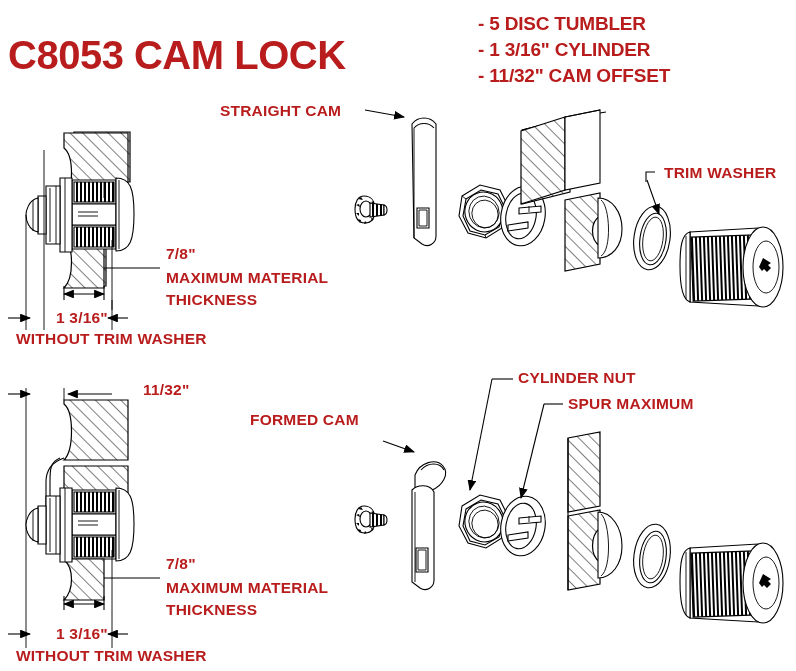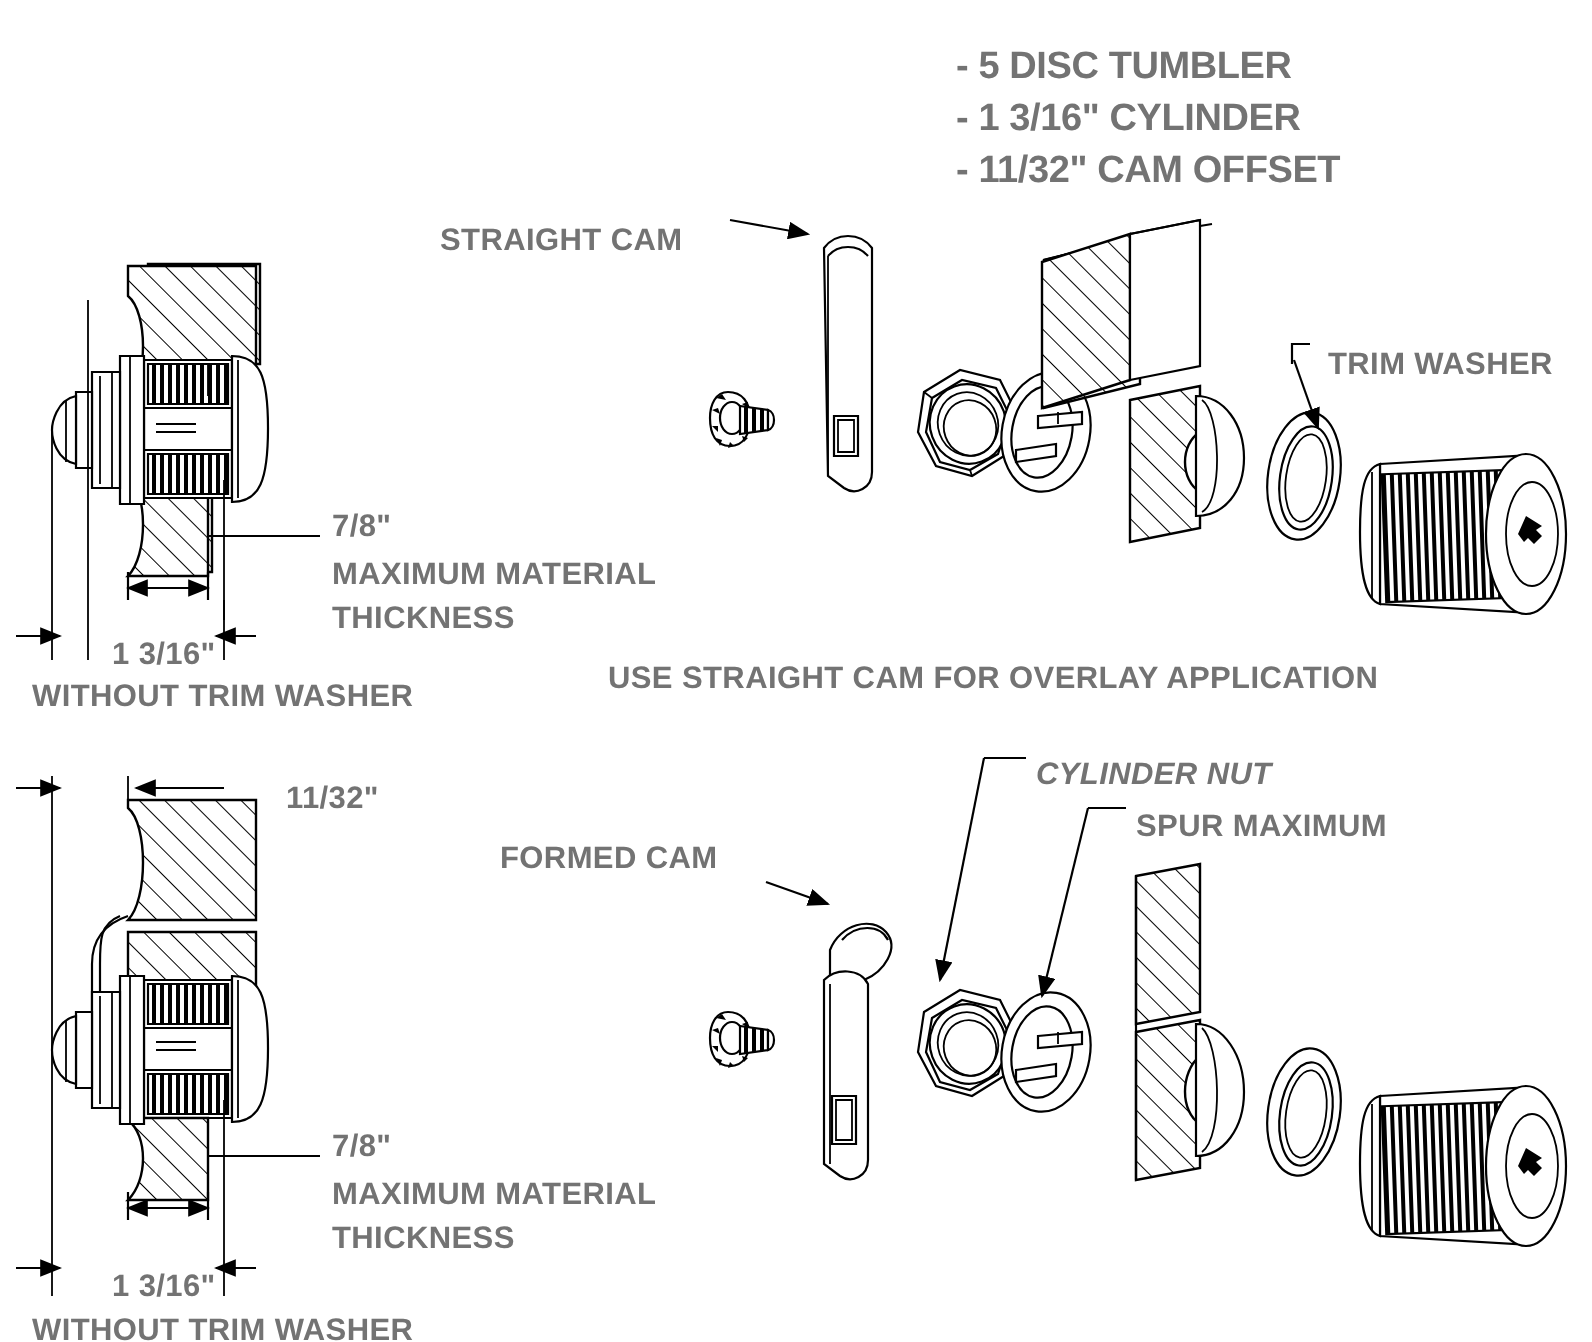--- a/index.html
+++ b/index.html
@@ -10,26 +10,25 @@
   #sheet {
     position: relative;
     width: 796px;
     height: 671px;
     background: #ffffff;
     font-family: "Liberation Sans", sans-serif;
     overflow: hidden;
   }
   .txt {
     position: absolute;
-    color: #737373;
+    color: #b91c1c;
     font-weight: bold;
     white-space: nowrap;
     line-height: 1.05;
     letter-spacing: 0.2px;
-    margin-top: 10px;
   }
   #title {
     left: 8px;
     top: 34px;
     font-size: 40px;
     font-weight: bold;
     letter-spacing: -0.5px;
   }
   .spec {
     font-size: 19px;
@@ -368,40 +367,40 @@
     <g>
       <path class="ln" d="M383,441 L414,452" marker-end="url(#arrR)"></path>
       <path class="ln" d="M513,380 L494,380 L460,496" marker-end="url(#arrR)" opacity="0"></path>
       <path class="ln" d="M513,379 L492,379"></path>
       <path class="ln" d="M492,379 L470,490" marker-end="url(#arrR)"></path>
       <path class="ln" d="M563,404 L544,404"></path>
       <path class="ln" d="M544,404 L521,498" marker-end="url(#arrR)"></path>
     </g>
   </svg>
 
+  <div class="txt" id="title">C8053 CAM LOCK</div>
 
   <div class="txt spec" style="left:478px; top:14px;">- 5 DISC TUMBLER</div>
   <div class="txt spec" style="left:478px; top:40px;">- 1 3/16" CYLINDER</div>
   <div class="txt spec" style="left:478px; top:66px;">- 11/32" CAM OFFSET</div>
 
   <div class="txt callout" style="left:220px; top:103px;text-align:right;">STRAIGHT CAM</div>
   <div class="txt callout" style="left:664px; top:165px;text-align:right;">TRIM WASHER</div>
 
   <div class="txt dimtext" style="left:166px; top:246px;">7/8"</div>
   <div class="txt dimtext" style="left:166px; top:270px;">MAXIMUM MATERIAL</div>
   <div class="txt dimtext" style="left:166px; top:292px;">THICKNESS</div>
 
   <div class="txt dimtext" style="left:56px; top:310px;">1 3/16"</div>
   <div class="txt dimtext" style="left:16px; top:331px;">WITHOUT TRIM WASHER</div>
 
-  <div class="txt caption" style="left:304px; top:322px;">USE STRAIGHT CAM FOR OVERLAY APPLICATION</div>
 
   <div class="txt dimtext" style="left:143px; top:382px;">11/32"</div>
 
-  <div class="txt callout" style="left:518px; top:370px;font-style:italic;">CYLINDER NUT</div>
+  <div class="txt callout" style="left:518px; top:370px;">CYLINDER NUT</div>
   <div class="txt callout" style="left:568px; top:396px;">SPUR MAXIMUM</div>
   <div class="txt callout" style="left:250px; top:412px;">FORMED CAM</div>
 
   <div class="txt dimtext" style="left:166px; top:556px;">7/8"</div>
   <div class="txt dimtext" style="left:166px; top:580px;">MAXIMUM MATERIAL</div>
   <div class="txt dimtext" style="left:166px; top:602px;">THICKNESS</div>
 
   <div class="txt dimtext" style="left:56px; top:626px;">1 3/16"</div>
   <div class="txt dimtext" style="left:16px; top:648px;">WITHOUT TRIM WASHER</div>
 

